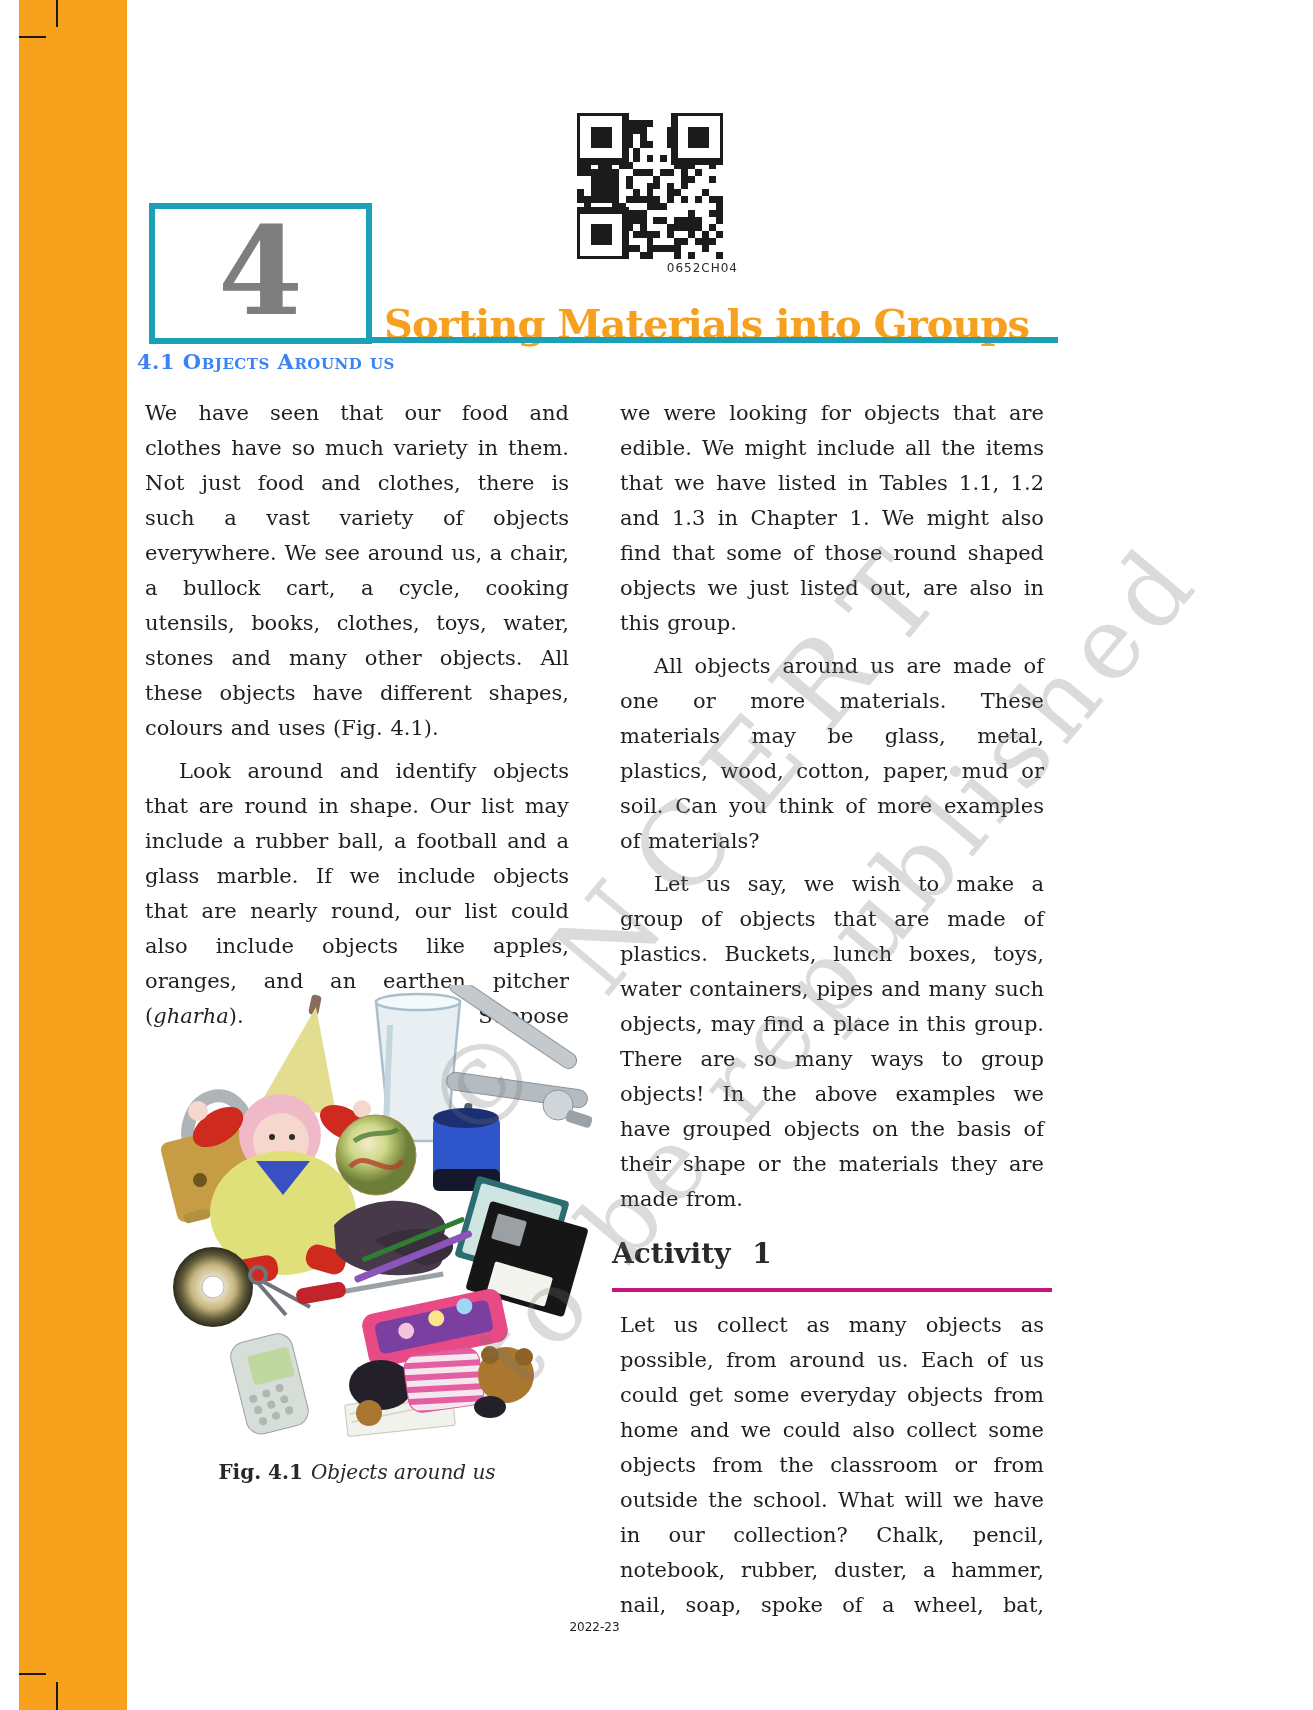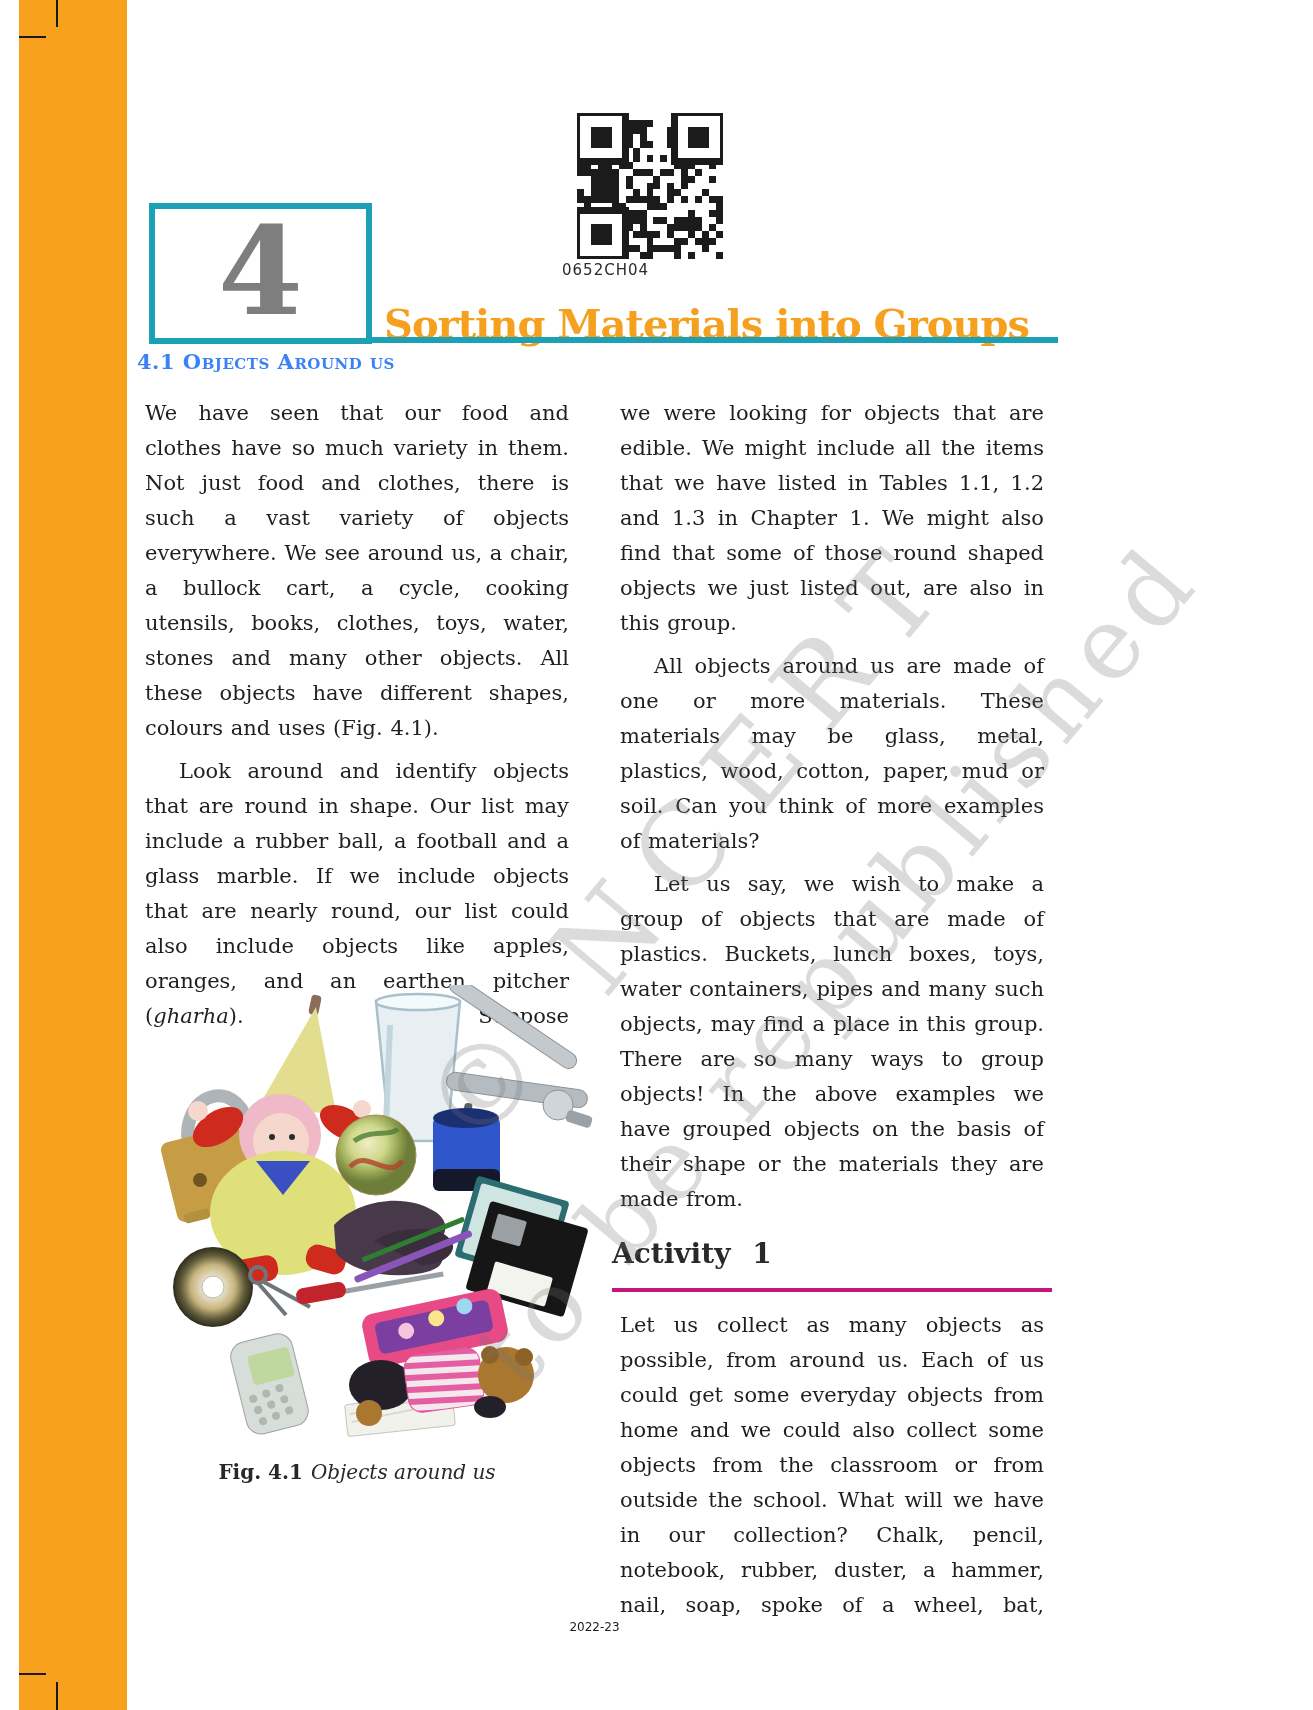--- a/index.html
+++ b/index.html
@@ -9,22 +9,22 @@
   }
   .orange-bar{position:absolute;left:19px;top:0;width:108px;height:1710px;background:#F7A11C;}
   .cropmark{position:absolute;background:#1a1a1a;}
   #crop-tl-v{left:56px;top:0;width:2px;height:27px;}
   #crop-tl-h{left:19px;top:36px;width:27px;height:2px;}
   #crop-bl-h{left:19px;top:1673px;width:27px;height:2px;}
   #crop-bl-v{left:56px;top:1682px;width:2px;height:28px;}
 
   .qr-wrap{position:absolute;left:577px;top:113px;width:146px;height:146px;}
   .qr-label{
-    position:absolute;left:562px;top:261px;width:176px;text-align:left;
-    font-family:"DejaVu Sans",sans-serif;font-size:15px;letter-spacing:1px;color:#2a2a2a;
+    position:absolute;left:562px;top:261px;width:176px;text-align:right;
+    font-family:"DejaVu Sans",sans-serif;font-size:12px;letter-spacing:1px;color:#2a2a2a;
   }
 
   .chapter-box{
     position:absolute;left:149px;top:203px;width:211px;height:129px;
     border:6px solid #1BA0B5;background:#fff;
     display:flex;align-items:center;justify-content:center;
   }
   .chapter-num{
     font-family:"DejaVu Serif",serif;font-weight:bold;font-size:122px;line-height:1;
     color:#7E7E7E;padding-bottom:6px;

